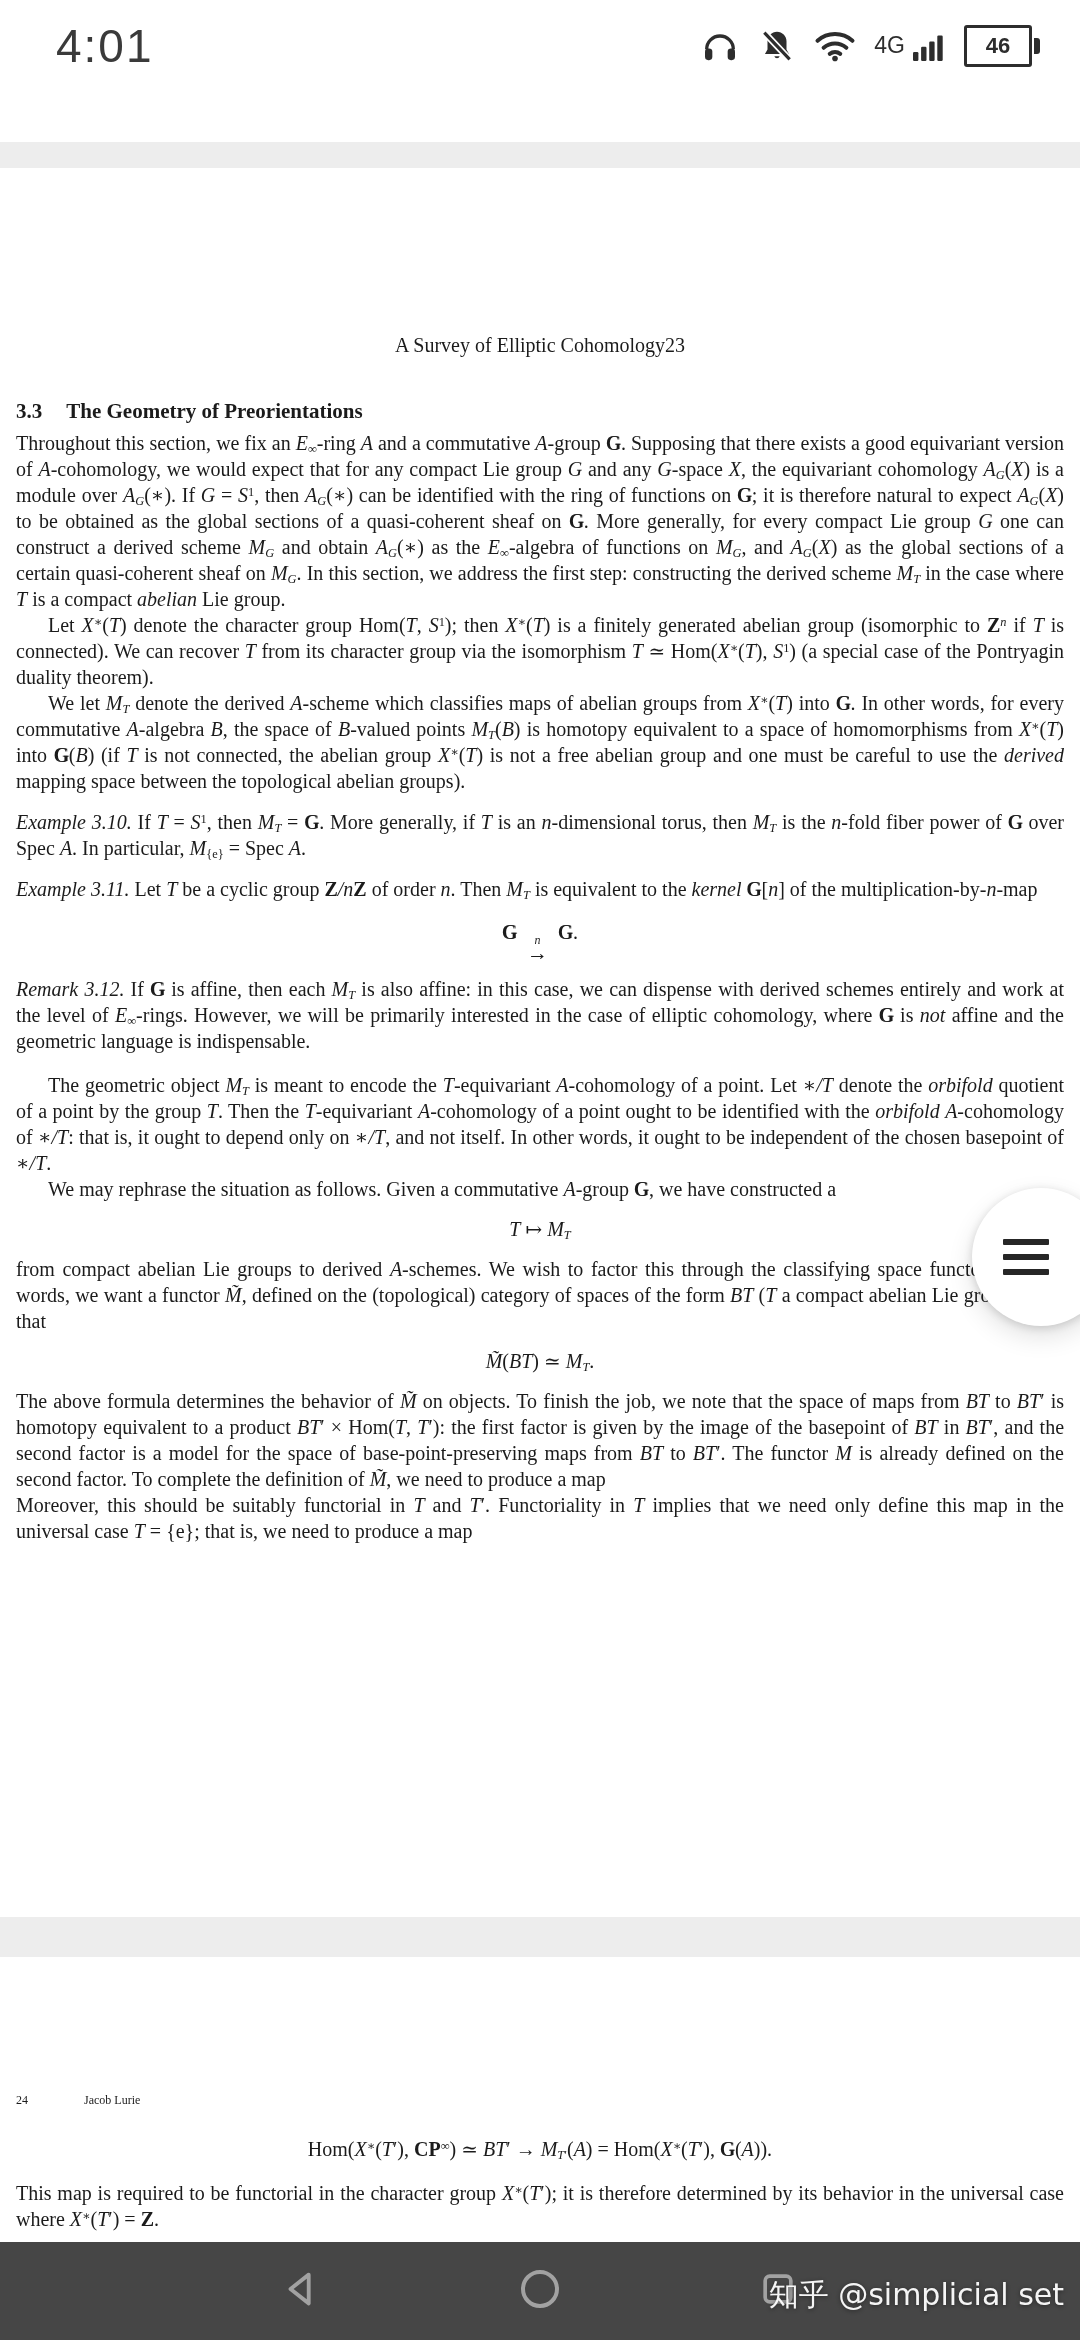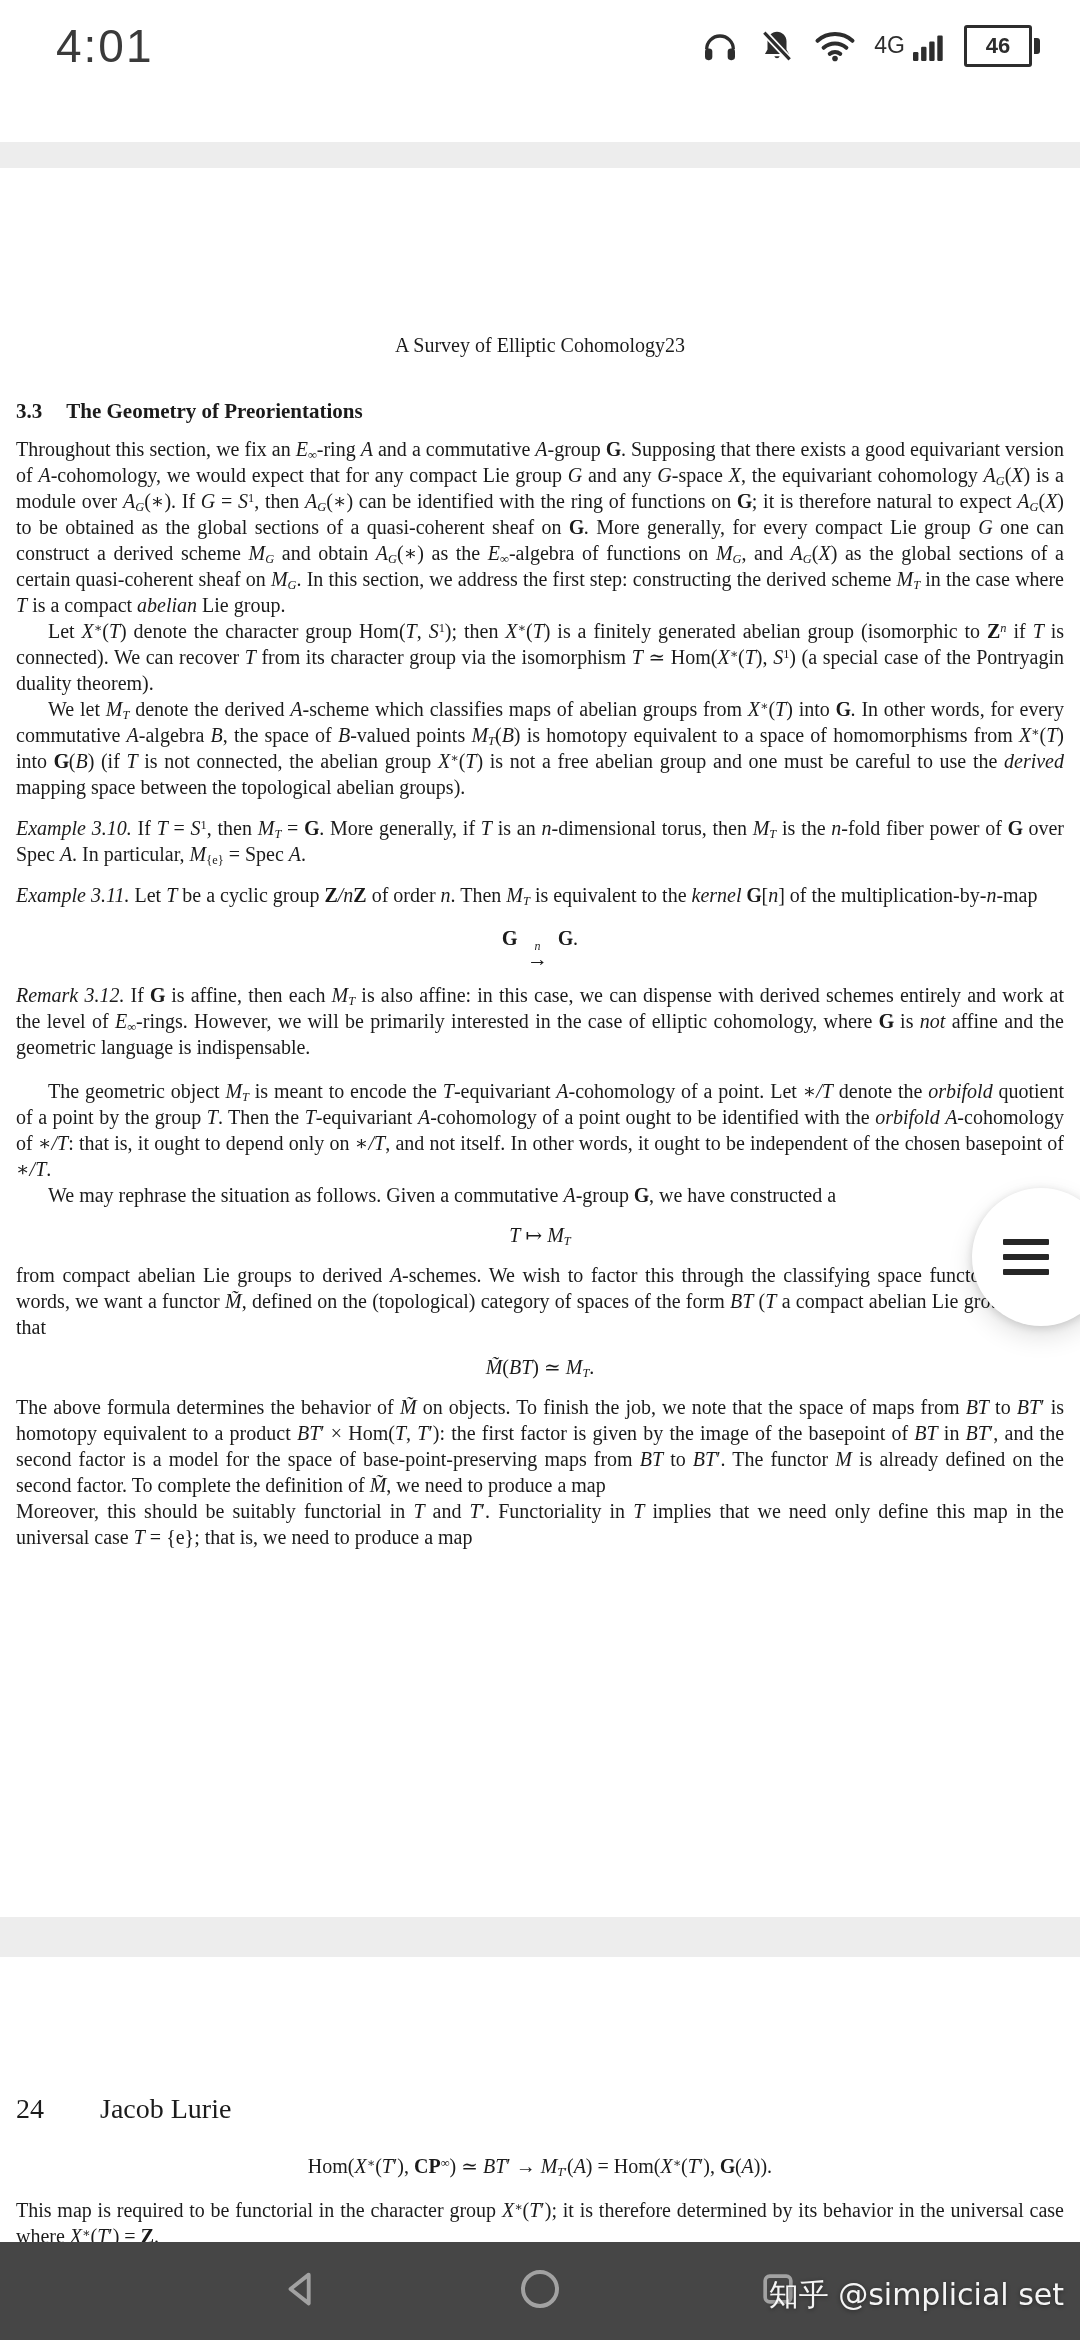--- a/index.html
+++ b/index.html
@@ -29,27 +29,27 @@
   .strip{position:absolute;left:0;width:100%;background:var(--separator,#ededed)}
   #strip1{top:142px;height:26px}
   #strip2{top:1917px;height:40px}
   
   .page{position:absolute;left:0;width:100%;background:#fff;box-sizing:border-box;padding:0 16px;overflow:hidden}
   #page23{top:168px;height:1749px}
   #page23 .inner{padding-top:166px}
   #page24{top:1957px;height:383px}
   #page24 .inner{padding-top:136px}
   .runhead23{display:flex;justify-content:center;align-items:baseline;font-size:20px}
-  .runhead24{display:flex;align-items:baseline;gap:56px;font-size:28px}
+  .runhead24{display:flex;align-items:baseline;gap:56px;font-size:12px}
   .section-head{margin-top:42px;font-weight:bold;font-size:21px;display:flex;gap:24px}
   .p{font-size:20px;line-height:26px;text-align:justify;margin:0}
   .ind{text-indent:32px}
   .block{margin:15px 0}
   .mt{margin-top:18px}
-  .p1{margin-top:12px}
+  .p1{margin-top:6px}
   .lbl{font-style:italic}
   .formula{font-size:20px;text-align:center;margin:12px 0;line-height:30px}
   sub,sup{line-height:0;font-size:.62em}
   sub{vertical-align:-.28em}
   sup{vertical-align:.45em}
   .bbG{text-shadow:1.1px 0 0 currentColor;letter-spacing:.5px}
   .oarr{display:inline-flex;flex-direction:column;align-items:center;vertical-align:-.25em;margin:0 5px;line-height:1}
   .oarr>span:first-child{font-size:.6em;font-style:italic;line-height:.8}
   .oarr-a{line-height:.75;font-size:1.05em}
   

